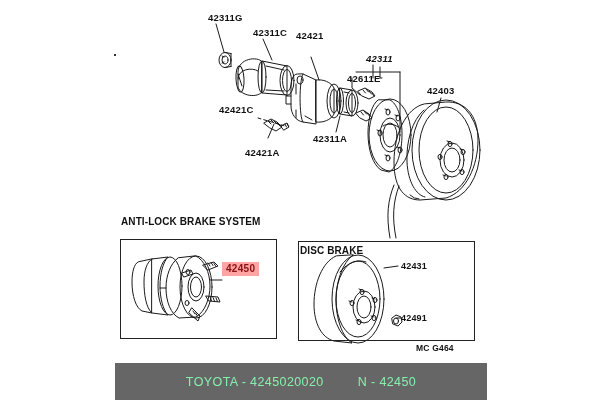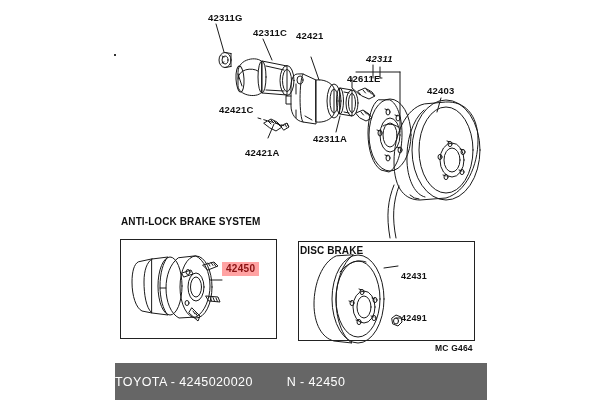--- a/index.html
+++ b/index.html
@@ -9,22 +9,22 @@
   #sheet{position:absolute;inset:0;background:#ffffff;border-radius:31px;}
   svg.art{position:absolute;left:0;top:0;width:600px;height:400px;overflow:visible;}
   .lbl{position:absolute;font-family:"Liberation Sans",sans-serif;font-size:9.5px;
        font-weight:bold;color:#111;white-space:nowrap;letter-spacing:.2px;}
   .lbl.sm{font-size:9px;}
   .boxtitle{position:absolute;font-size:10px;font-weight:bold;color:#111;
             line-height:11px;white-space:nowrap;letter-spacing:.1px;}
   .inset{position:absolute;border:1.1px solid #222;background:transparent;}
   .hl{position:absolute;background:#ffa3a3;color:#8a1212;font-weight:bold;
       font-size:10px;padding:1px 4px 2px 4px;letter-spacing:.3px;}
-  #footer{position:absolute;background:#666666;color:#ffffff;display:flex;
-          align-items:center;gap:34px;}
+  #footer{position:absolute;background:#666666;color:#86efac;display:flex;
+          align-items:center;justify-content:center;gap:34px;}
   #footer span{font-size:12.5px;letter-spacing:.4px;}
   .mccode{position:absolute;font-size:8.5px;font-weight:bold;color:#111;letter-spacing:.2px;}
   .dot{position:absolute;width:2px;height:2px;background:#333;}
 </style>
 </head>
 <body>
 
 <div id="sheet">
 
   <div class="dot" style="left:114px;top:54px;"></div>
@@ -213,23 +213,23 @@
   <div class="lbl" style="left:219px;top:88px;margin-top:16px;">42421C</div>
   <div class="lbl" style="left:245px;top:147px;">42421A</div>
   <div class="lbl" style="left:313px;top:133px;">42311A</div>
 
   <div class="boxtitle" style="left:121px;top:216px;">ANTI-LOCK BRAKE SYSTEM</div>
   <div class="inset" style="left:120px;top:239px;width:155px;height:98px;"></div>
   <div class="hl" style="left:222px;top:262px;">42450</div>
 
   <div class="boxtitle" style="left:300px;top:230px;margin-top:15px;">DISC BRAKE</div>
   <div class="inset" style="left:298px;top:241px;width:175px;height:98px;"></div>
-  <div class="lbl sm" style="left:401px;top:271px;">42431</div>
+  <div class="lbl sm" style="left:401px;top:261px;">42431</div>
   <div class="lbl sm" style="left:401px;top:313px;">42491</div>
 
-  <div class="mccode" style="left:427px;top:343px;padding-left:8px;">MC G464</div>
+  <div class="mccode" style="left:408px;top:343px;padding-left:8px;">MC G464</div>
 
   <div id="footer" style="left:115px;top:363px;width:372px;height:37px;">
     <span>TOYOTA - 4245020020</span>
     <span>N - 42450</span>
   </div>
 
 </div>
 
 </body></html>

